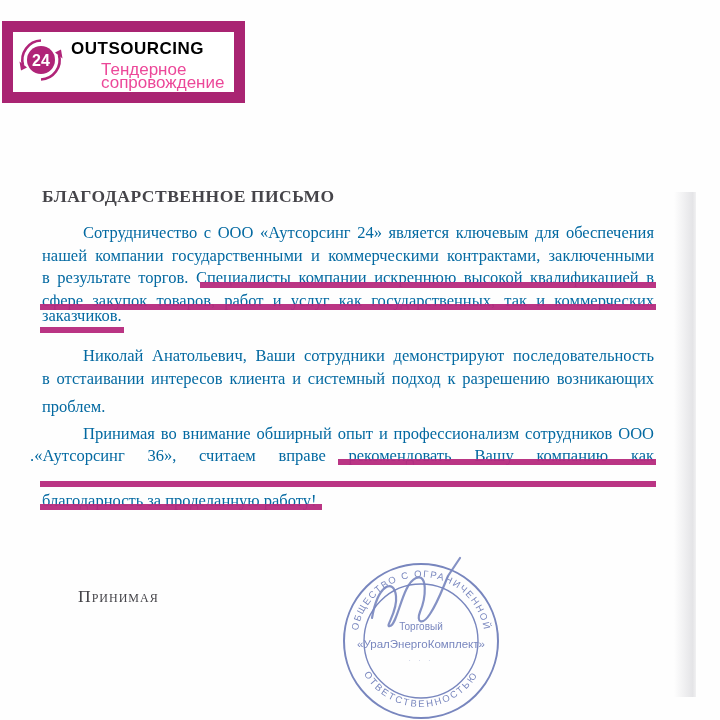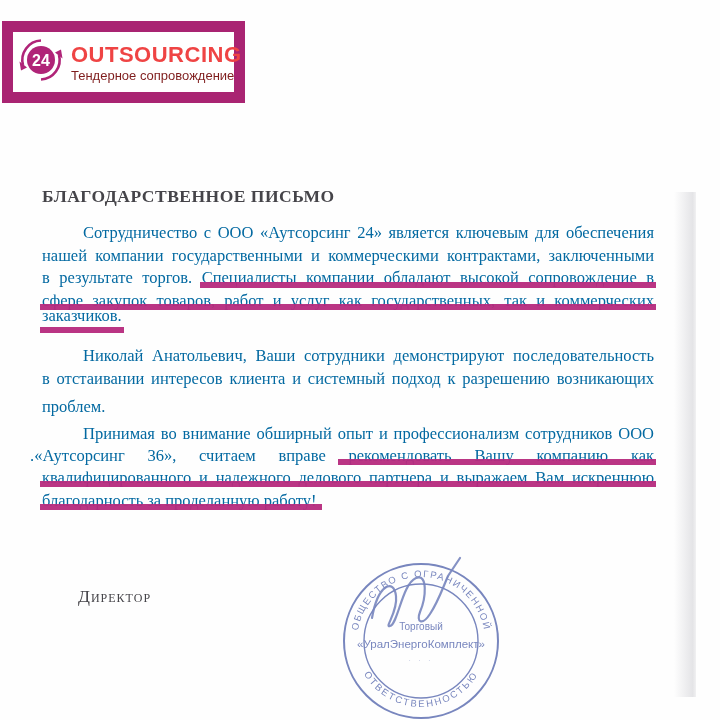--- a/index.html
+++ b/index.html
@@ -14,23 +14,23 @@
   }
   
   .logo {
     position:absolute; left:2px; top:21px; width:221px; height:60px;
     background:#ffffff; border:11px solid #a92472;
     display:flex; align-items:center;
   }
   .logo-icon { margin-left:5px; flex:0 0 auto; }
   .logo-text { margin-left:7px; font-family:"Liberation Sans", sans-serif; }
   .brand {
-    font-size:22px; font-weight:bold; color:#ef4444; letter-spacing:0.5px; line-height:26px;
+    font-size:17px; font-weight:bold; color:#000000; letter-spacing:0.5px; line-height:26px;
   }
-  .tagline { font-size:13px; color:#7f1d1d; line-height:13px; margin-top:1px; }
+  .tagline { font-size:17px; color:#ec4899; line-height:13px; margin-top:1px;margin-left:30px; }
   
   .title {
     position:absolute; left:42px; top:186px; width:662px; 
     font-weight:bold; font-size:17.5px; letter-spacing:0.5px; color:#454449;
   }
   .ln {
     position:absolute; left:42px; width:612px; height:23px; line-height:23px;
     font-size:16.5px; color:#0369a1; white-space:normal;
   }
   .jf { text-align:justify; text-align-last:justify; }
@@ -67,41 +67,40 @@
     <div class="logo-text">
       <div class="brand">OUTSOURCING</div>
       <div class="tagline">Тендерное сопровождение</div>
     </div>
   </div>
 
   <div class="title">БЛАГОДАРСТВЕННОЕ ПИСЬМО</div>
 
   <div class="ln jf ind" style="top:221px">Сотрудничество с ООО «Аутсорсинг 24» является ключевым для обеспечения</div>
   <div class="ln jf" style="top:244px">нашей компании государственными и коммерческими контрактами, заключенными</div>
-  <div class="ln jf" style="top:266px">в результате торгов. Специалисты компании обладают высокой сопровождение в</div>
+  <div class="ln jf" style="top:266px">в результате торгов. Специалисты компании искреннюю высокой квалификацией в</div>
   <div class="ln jf" style="top:289px">сфере закупок товаров, работ и услуг как государственных, так и коммерческих</div>
   <div class="ln" style="top:304px">заказчиков.</div>
 
   <div class="ln jf ind" style="top:344px">Николай Анатольевич, Ваши сотрудники демонстрируют последовательность</div>
   <div class="ln jf" style="top:367px">в отстаивании интересов клиента и системный подход к разрешению возникающих</div>
   <div class="ln" style="top:395px">проблем.</div>
 
   <div class="ln jf ind" style="top:422px">Принимая во внимание обширный опыт и профессионализм сотрудников ООО</div>
   <div class="ln jf" style="top:444px; left:30px; width:624px">.«Аутсорсинг 36», считаем вправе рекомендовать Вашу компанию как</div>
-  <div class="ln jf" style="top:466px">квалифицированного и надежного делового партнера и выражаем Вам искреннюю</div>
   <div class="ln" style="top:489px">благодарность за проделанную работу!</div>
 
   <div class="bar" style="top:282px; left:200px; width:456px"></div>
   <div class="bar" style="top:304px; left:40px;  width:616px"></div>
   <div class="bar" style="top:327px; left:40px;  width:84px"></div>
   <div class="bar" style="top:459px; left:338px; width:318px"></div>
   <div class="bar" style="top:481px; left:40px;  width:616px"></div>
   <div class="bar" style="top:504px; left:40px;  width:282px"></div>
 
-  <div class="sig sig-role">Директор</div>
+  <div class="sig sig-role">Принимая</div>
 
   <div class="stamp">
     <svg width="170" height="170" viewBox="0 0 170 170">
       <defs>
         <path id="arcTop" d="M 21,85 A 64,64 0 0 1 149,85"></path>
         <path id="arcBottom" d="M 19,85 A 66,66 0 0 0 151,85"></path>
       </defs>
       <circle cx="85" cy="85" r="77" fill="none" stroke="#5b6cb0" stroke-width="2"></circle>
       <circle cx="85" cy="85" r="57" fill="none" stroke="#5b6cb0" stroke-width="1.4"></circle>
       <text style="font-size:9.5px; letter-spacing:1.5px">

